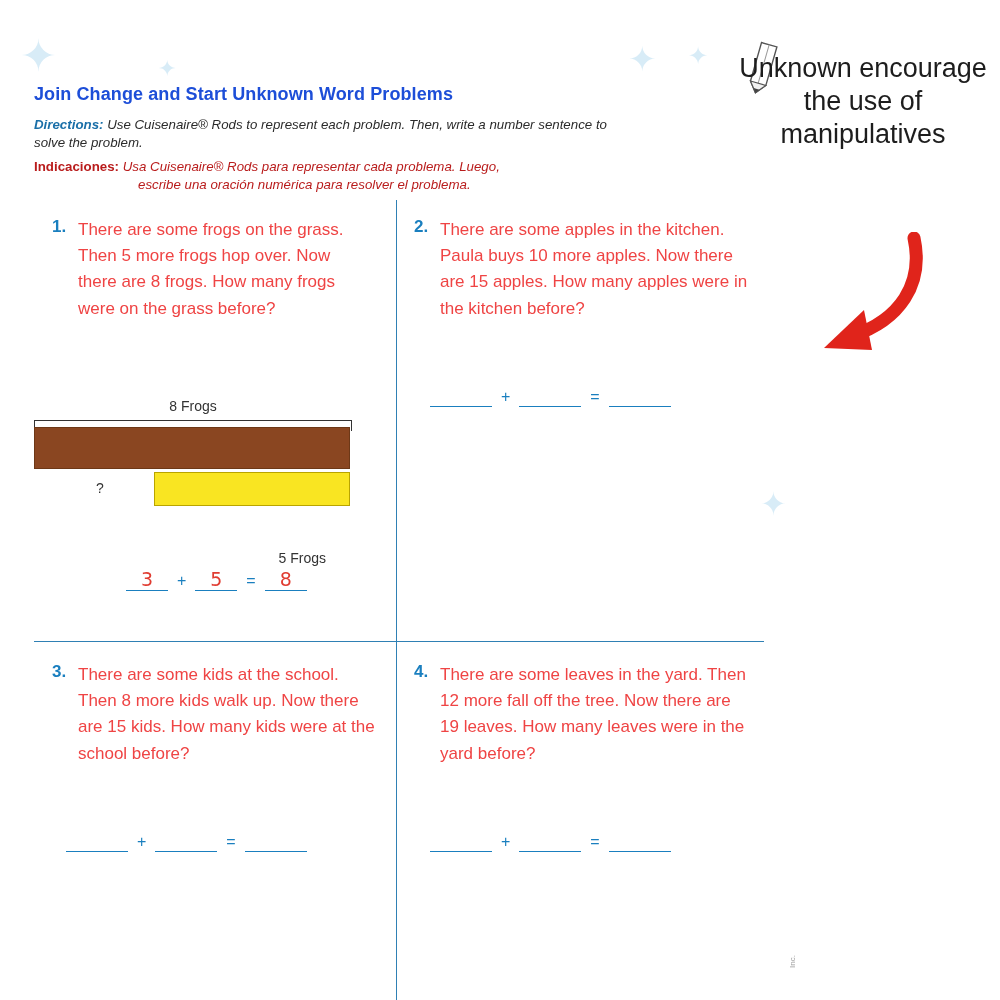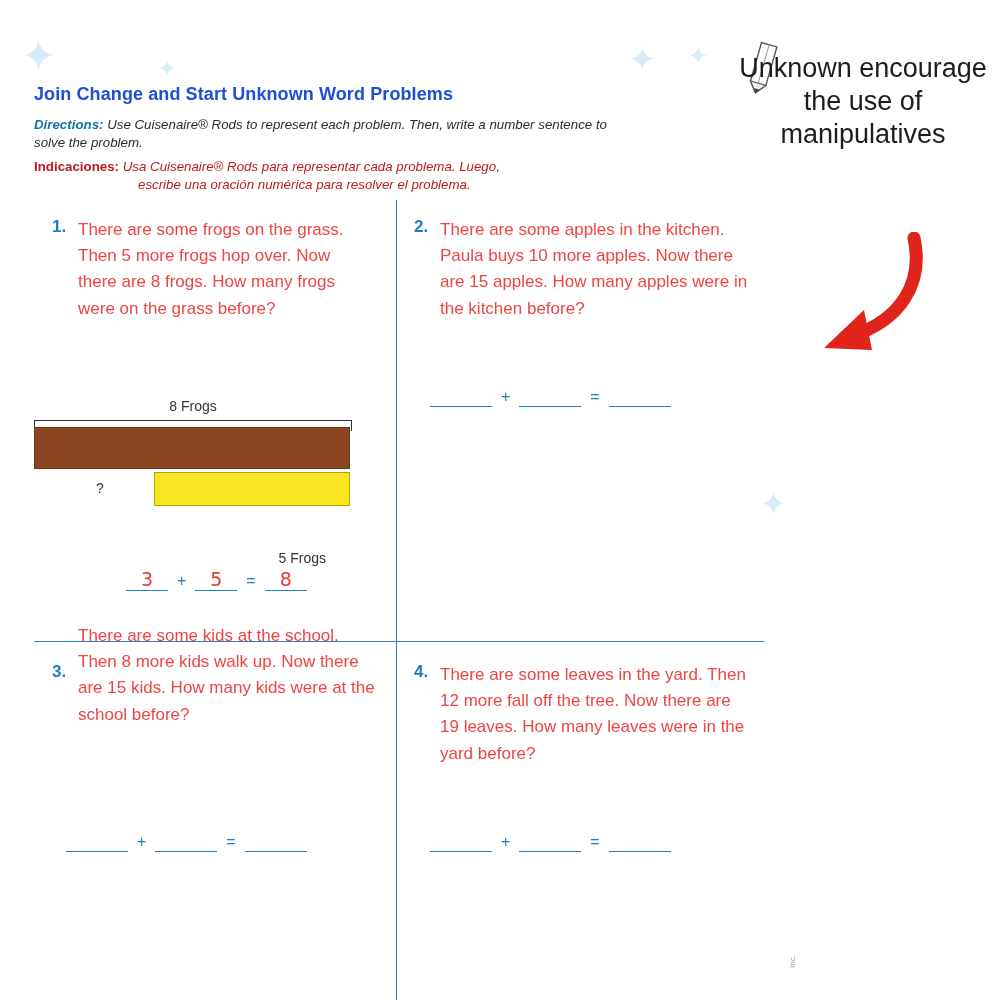--- a/index.html
+++ b/index.html
@@ -306,21 +306,21 @@
   <div class="q-text" style="left:440px; top:217px; width:310px;">There are some apples in the kitchen. Paula buys 10 more apples. Now there are 15 apples. How many apples were in the kitchen before?</div>
   <div class="eq" style="left:430px; top:388px;">
     <span class="blank"></span>
     <span class="op">+</span>
     <span class="blank"></span>
     <span class="op">=</span>
     <span class="blank"></span>
   </div>
 
   <div class="q-num" style="left:52px; top:662px;">3.</div>
-  <div class="q-text" style="left:78px; top:623px; width:300px;">There are some kids at the school. Then 8 more kids walk up. Now there are 15 kids. How many kids were at the school before?</div>
+  <div class="q-text" style="left:78px; top:662px; width:300px;">There are some kids at the school. Then 8 more kids walk up. Now there are 15 kids. How many kids were at the school before?</div>
   <div class="eq" style="left:66px; top:833px;">
     <span class="blank"></span>
     <span class="op">+</span>
     <span class="blank"></span>
     <span class="op">=</span>
     <span class="blank"></span>
   </div>
 
   <div class="q-num" style="left:414px; top:662px;">4.</div>
   <div class="q-text" style="left:440px; top:662px; width:310px;">There are some leaves in the yard. Then 12 more fall off the tree. Now there are 19 leaves. How many leaves were in the yard before?</div>

